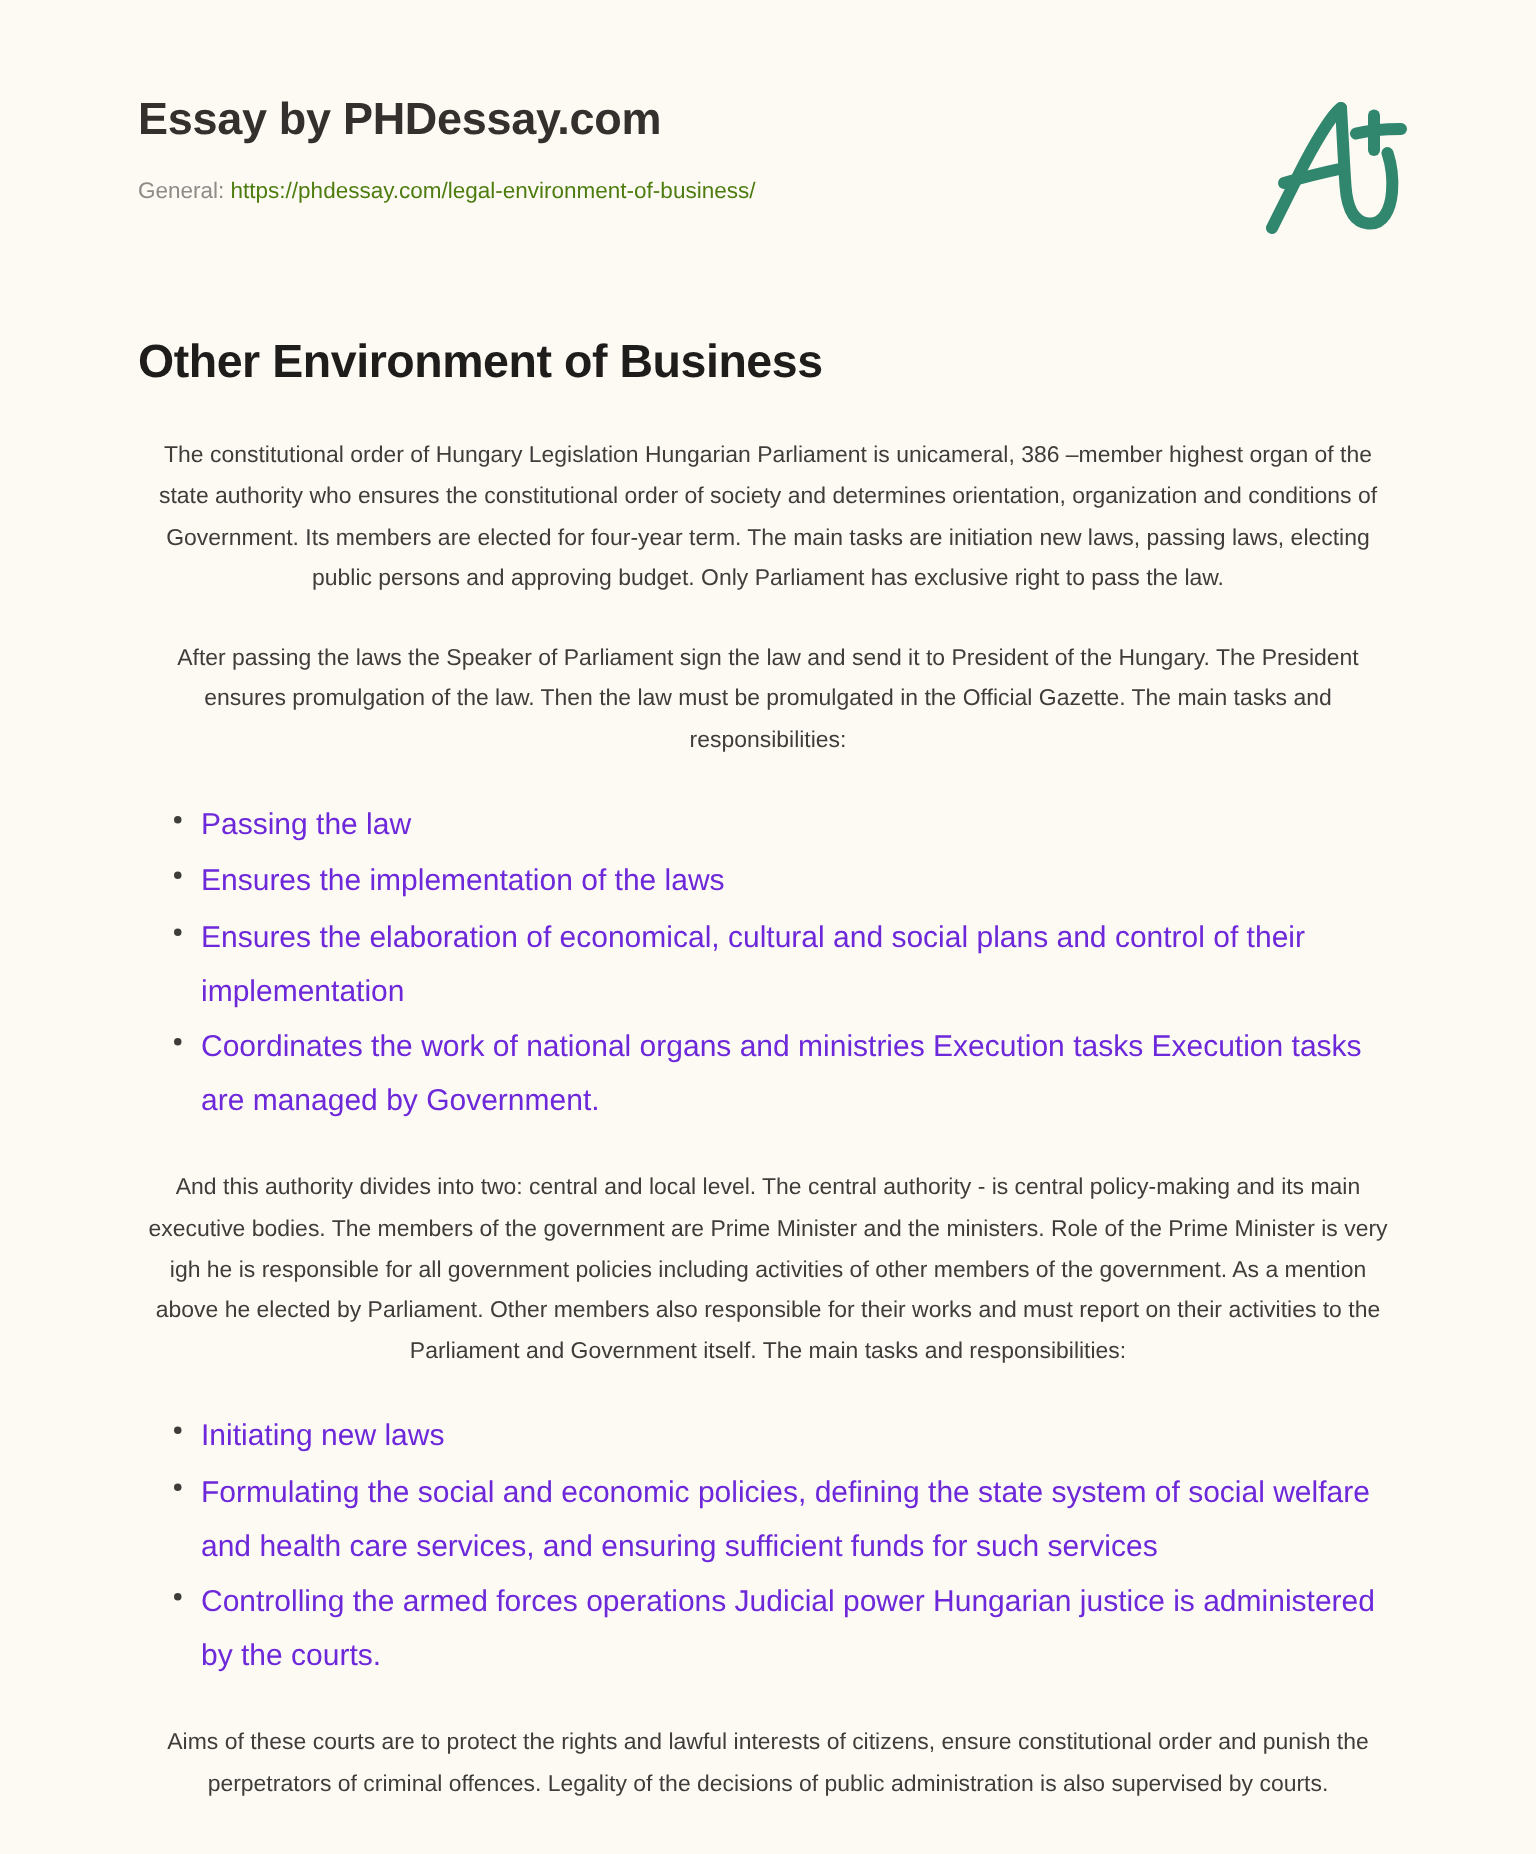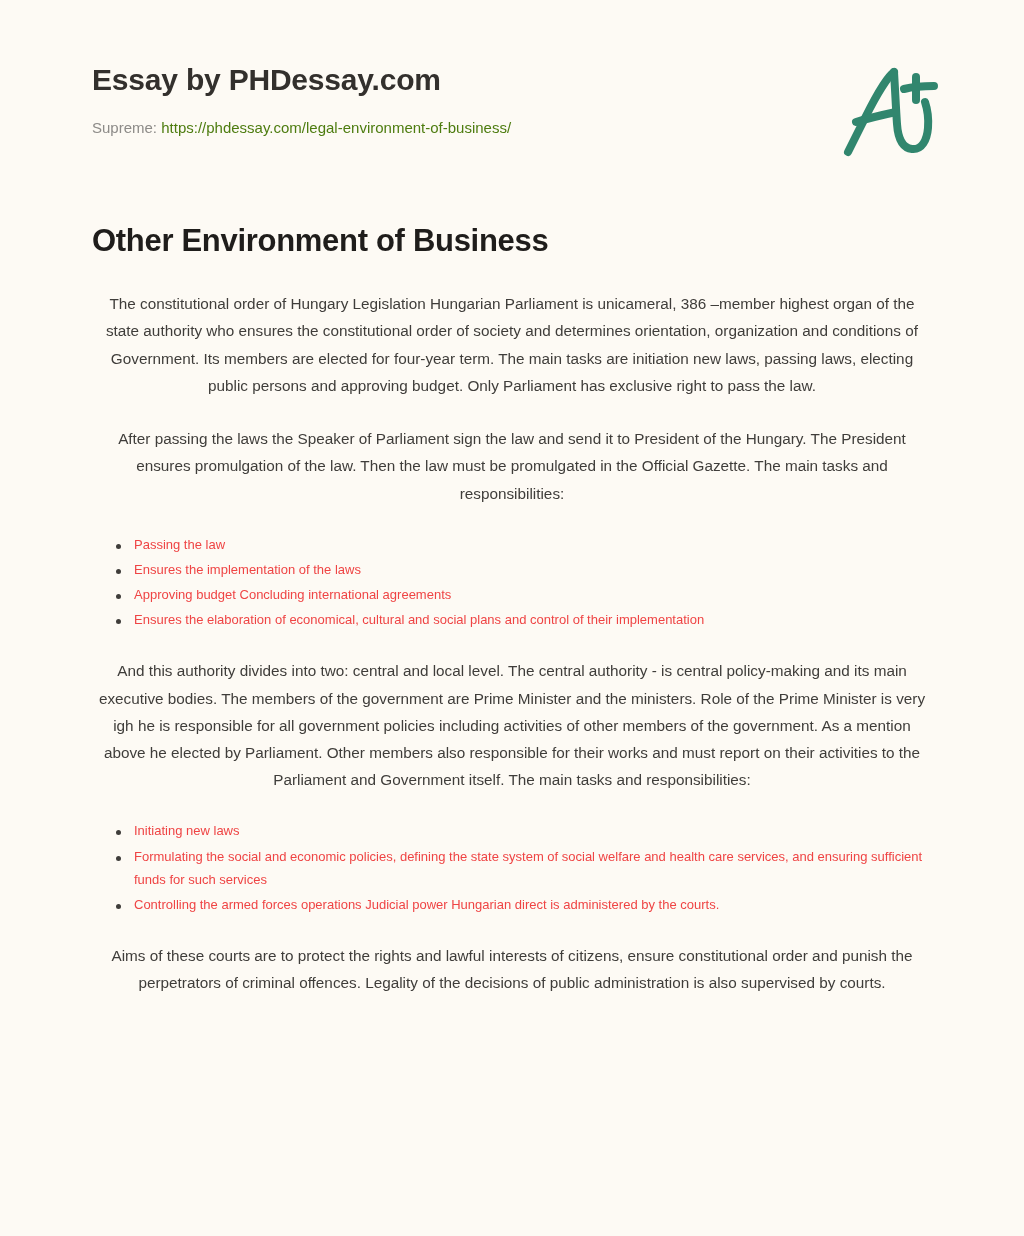--- a/index.html
+++ b/index.html
@@ -93,23 +93,23 @@
     color: #3f3d3a;
     text-align: center;
   }
   .body-copy ul {
     margin: 0 0 26px 0;
     padding-left: 42px;
     list-style: none;
   }
   .body-copy ul li {
     position: relative;
-    font-size: 13px;
+    font-size: 20px;
     line-height: 1.78;
-    color: #ef4444;
+    color: #6d28d9;
     margin: 0 0 2px 0;
     padding-left: 0;
   }
   .body-copy ul li::before {
     content: "";
     position: absolute;
     left: -18px;
     top: 11px;
     width: 5px;
     height: 5px;
@@ -118,21 +118,21 @@
   }
 </style>
 </head>
 <body>
 
 <div class="page">
 
   <header class="masthead">
     <div class="brand-line">Essay by PHDessay.com</div>
     <div class="source-line">
-      <span class="source-label">Supreme:</span>
+      <span class="source-label">General:</span>
       <span class="source-url">https://phdessay.com/legal-environment-of-business/</span>
     </div>
 
     <div class="logo">
       <svg viewBox="0 0 112 100" xmlns="http://www.w3.org/2000/svg" aria-hidden="true">
         <g fill="none" stroke="#31866e" stroke-linecap="round" stroke-linejoin="round">
 
           <path d="M62 10 C 56 14, 44 34, 34 54 C 26 70, 20 82, 16 90" stroke-width="8"></path>
 
           <path d="M62 10 C 63 26, 64 48, 65 62 C 66 76, 70 86, 80 87 C 90 88, 95 78, 96 66 C 96.8 56, 95 46, 93 40" stroke-width="8"></path>
@@ -152,30 +152,30 @@
 
     <div class="body-copy">
 
       <p>The constitutional order of Hungary Legislation Hungarian Parliament is unicameral, 386 –member highest organ of the state authority who ensures the constitutional order of society and determines orientation, organization and conditions of Government. Its members are elected for four-year term. The main tasks are initiation new laws, passing laws, electing public persons and approving budget. Only Parliament has exclusive right to pass the law.</p>
 
       <p>After passing the laws the Speaker of Parliament sign the law and send it to President of the Hungary. The President ensures promulgation of the law. Then the law must be promulgated in the Official Gazette. The main tasks and responsibilities:</p>
 
       <ul>
         <li>Passing the law</li>
         <li>Ensures the implementation of the laws</li>
-        <li>Approving budget Concluding international agreements</li>
         <li>Ensures the elaboration of economical, cultural and social plans and control of their implementation</li>
+        <li>Coordinates the work of national organs and ministries Execution tasks Execution tasks are managed by Government.</li>
       </ul>
 
       <p>And this authority divides into two: central and local level. The central authority - is central policy-making and its main executive bodies. The members of the government are Prime Minister and the ministers. Role of the Prime Minister is very igh he is responsible for all government policies including activities of other members of the government. As a mention above he elected by Parliament. Other members also responsible for their works and must report on their activities to the Parliament and Government itself. The main tasks and responsibilities:</p>
 
       <ul>
         <li>Initiating new laws</li>
         <li>Formulating the social and economic policies, defining the state system of social welfare and health care services, and ensuring sufficient funds for such services</li>
-        <li>Controlling the armed forces operations Judicial power Hungarian direct is administered by the courts.</li>
+        <li>Controlling the armed forces operations Judicial power Hungarian justice is administered by the courts.</li>
       </ul>
 
       <p>Aims of these courts are to protect the rights and lawful interests of citizens, ensure constitutional order and punish the perpetrators of criminal offences. Legality of the decisions of public administration is also supervised by courts.</p>
 
     </div>
   </main>
 
 </div>
 
 </body></html>

